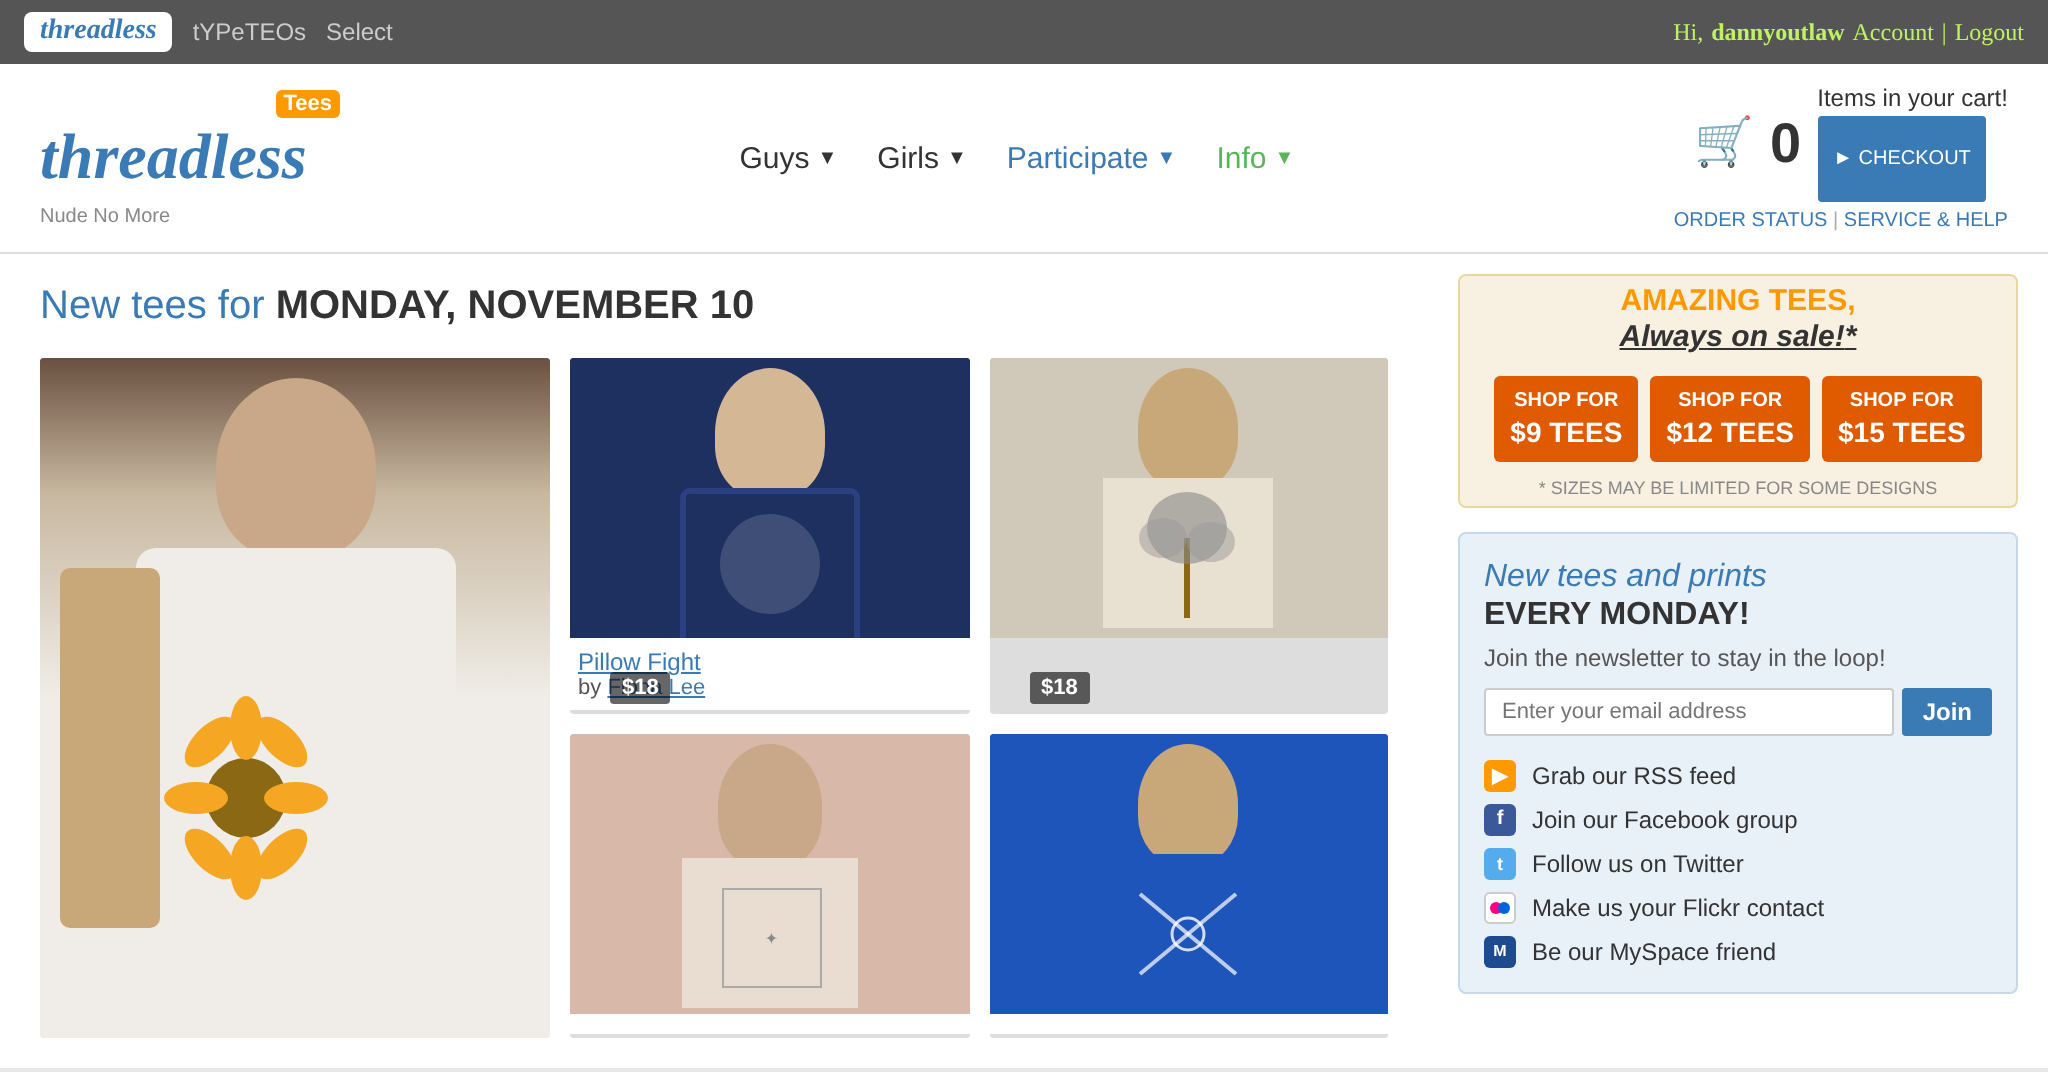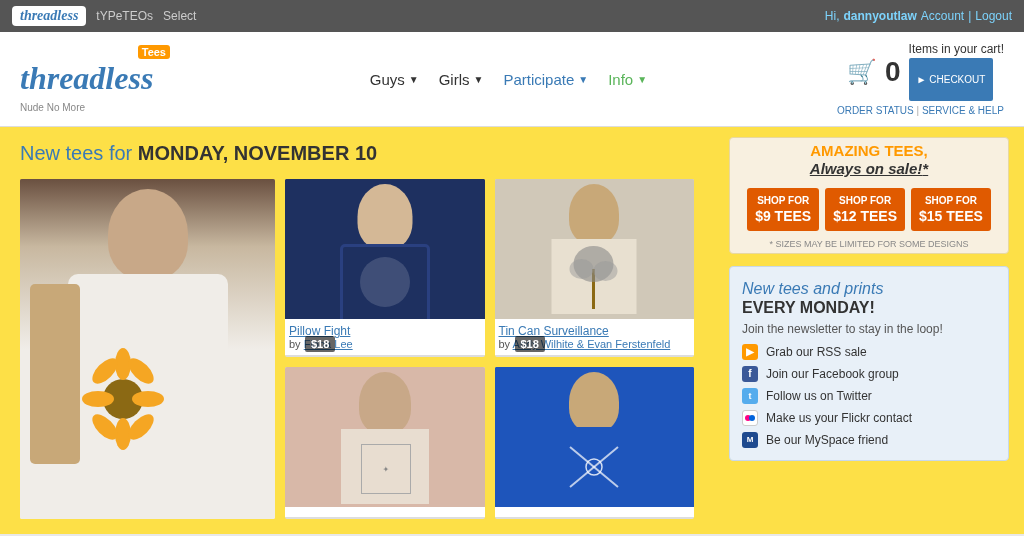--- a/index.html
+++ b/index.html
@@ -20,21 +20,21 @@
       padding: 2px 8px;
       font-family: Georgia, serif;
       font-style: italic;
       font-size: 14px;
       color: #3a7ab5;
       font-weight: bold;
     }
     .top-nav-item { color: #ccc; font-size: 12px; }
     #top-bar-right { color: #ccc; font-size: 12px; display: flex; gap: 4px; align-items: center; }
     #top-bar-right a, .user-link { color: #f90; text-decoration: none; font-weight: bold; }
-    #top-bar-right span { color: #7dd3fc; }
+    #top-bar-right span { color: #bef264; font-family: Liberation Serif, serif; }
 
     
     #main-header {
       background: white;
       padding: 10px 20px;
       display: flex;
       align-items: center;
       justify-content: space-between;
       border-bottom: 1px solid #ddd;
     }
@@ -95,21 +95,21 @@
     .cart-links a { color: #3a7ab5; text-decoration: none; }
     .cart-links span { color: #aaa; }
 
     
     #content-wrapper {
       display: flex;
       gap: 0;
       padding: 0;
       max-width: 1024px;
       margin: 0 auto;
-      background: #fde047;
+      background: #ffffff;
     }
 
     
     #main-content {
       flex: 1;
       padding: 15px 20px;
     }
 
     .page-title {
       font-size: 20px;
@@ -398,27 +398,20 @@
               <svg viewBox="0 0 85 75" width="85" height="75" style="position:absolute; top:0; left:0;">
                 <line x1="42" y1="70" x2="42" y2="30" stroke="#8B6914" stroke-width="3"></line>
                 <ellipse cx="42" cy="25" rx="20" ry="18" fill="#888" opacity="0.6"></ellipse>
                 <ellipse cx="30" cy="30" rx="12" ry="10" fill="#999" opacity="0.5"></ellipse>
                 <ellipse cx="54" cy="32" rx="12" ry="10" fill="#999" opacity="0.5"></ellipse>
               </svg>
             </div>
           </div>
         </div>
         <div class="price-badge">$18</div>
-        <div class="product-info">
-          <div class="product-title">Tin Can Surveillance</div>
-          <div class="product-author">
-            <span>by</span>
-            <a>Andy Wilhite &amp; Evan Ferstenfeld</a>
-          </div>
-        </div>
       </div>
 
       <div class="product-card">
         <div class="product-card-img" style="background:#d8b8a8; height:140px;">
           <div style="width:100%; height:100%; display:flex; align-items:center; justify-content:center; position:relative;">
             <div style="position:absolute; top:5px; left:50%; transform:translateX(-50%); width:52px; height:62px; background:#c8a888; border-radius:50% 50% 40% 40%;"></div>
             <div style="position:absolute; top:62px; left:50%; transform:translateX(-50%); width:88px; height:75px; background:#e8ddd0;">
               <div style="position:absolute; top:15px; left:20px; width:50px; height:50px; border:1px solid #aaa; display:flex; align-items:center; justify-content:center; font-size:8px; color:#888;">✦</div>
             </div>
           </div>
@@ -472,25 +465,29 @@
       </div>
       <div class="sale-note">* SIZES MAY BE LIMITED FOR SOME DESIGNS</div>
     </div>
 
     <div class="newsletter-box">
       <div class="newsletter-title">
         <div>New tees and prints</div>
         <strong>EVERY MONDAY!</strong>
       </div>
       <div class="newsletter-subtitle">Join the newsletter to stay in the loop!</div>
+      <div class="newsletter-form">
+        <input class="newsletter-input" type="email" placeholder="Enter your email address" style="">
+        <button class="newsletter-btn">Join</button>
+      </div>
 
       <ul class="social-list">
         <li class="social-item">
           <span class="social-icon icon-rss">▶</span>
-          <span>Grab our RSS sale</span>
+          <span>Grab our RSS feed</span>
         </li>
         <li class="social-item">
           <span class="social-icon icon-fb">f</span>
           <span>Join our Facebook group</span>
         </li>
         <li class="social-item">
           <span class="social-icon icon-tw" style="background:#55aced; color:white; font-size:9px;">t</span>
           <span>Follow us on Twitter</span>
         </li>
         <li class="social-item">

